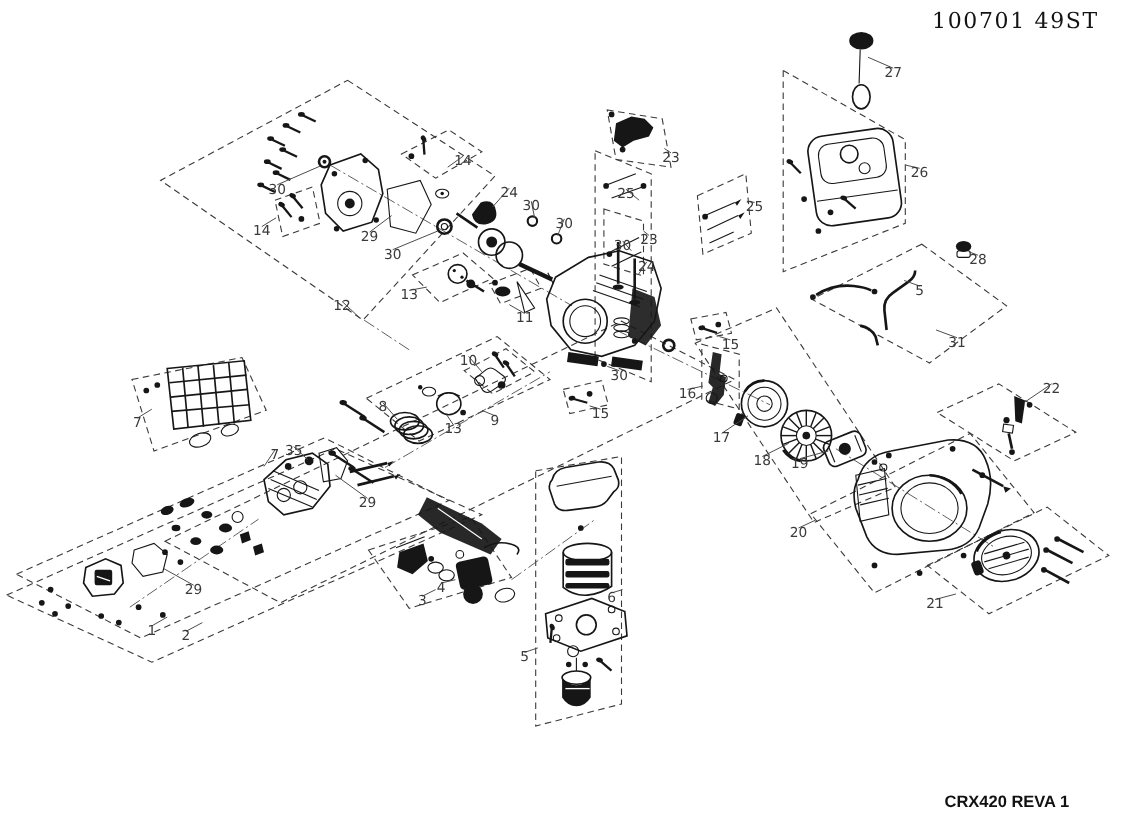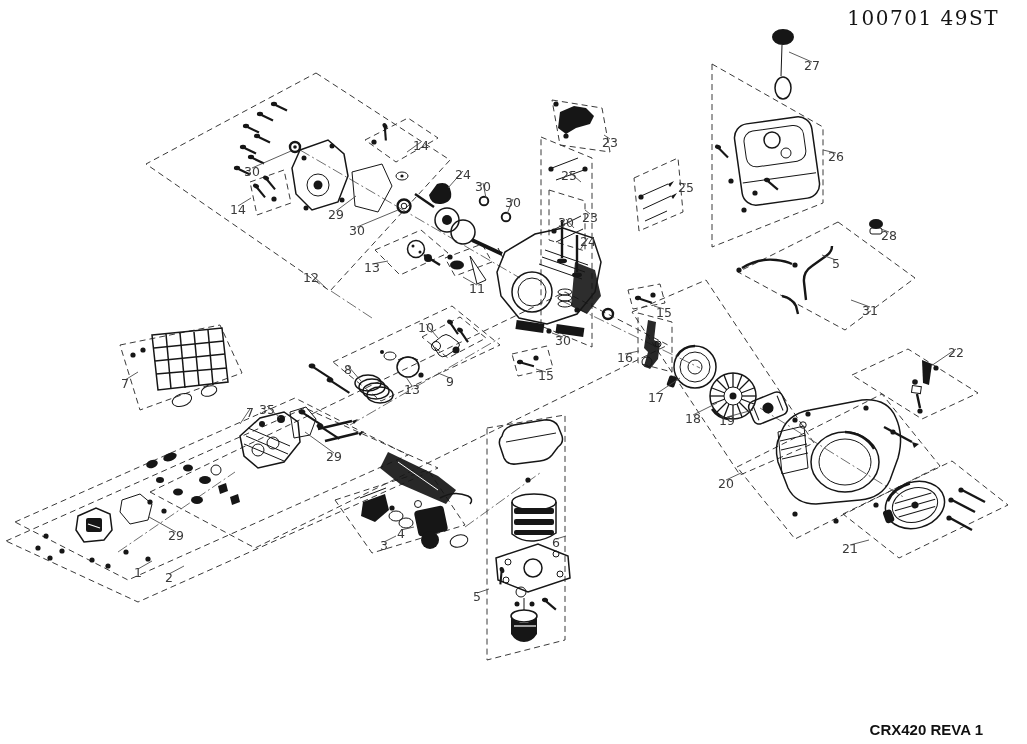--- a/index.html
+++ b/index.html
@@ -6,21 +6,21 @@
   body{
     width:1027px;height:744px;position:relative;background:#ffffff;
     font-family:"Liberation Sans",sans-serif;overflow:hidden;
   }
   .doc-number{
     position:absolute;top:6px;right:28px;
     font-family:"DejaVu Serif","Liberation Serif",serif;
     font-size:20px;color:#141414;letter-spacing:1.5px;text-align:right;
   }
   .model-rev{
-    position:absolute;bottom:6px;right:44px;
+    position:absolute;bottom:6px;right:55px;
     font-size:15px;font-weight:600;color:#111;
   }
   svg{position:absolute;top:0;left:0;}
   .box{fill:none;stroke:#3a3a3a;stroke-width:1;stroke-dasharray:6 4;}
   .axis{fill:none;stroke:#4a4a4a;stroke-width:.8;stroke-dasharray:11 3 2 3;}
   .p{fill:none;stroke:#161616;stroke-width:1.5;}
   .p2{fill:none;stroke:#161616;stroke-width:1;}
   .pb{fill:none;stroke:#161616;stroke-width:2.4;}
   .d{fill:#161616;stroke:none;}
   .callout{font:12.5px "DejaVu Sans",sans-serif;fill:#3a3a3a;}

